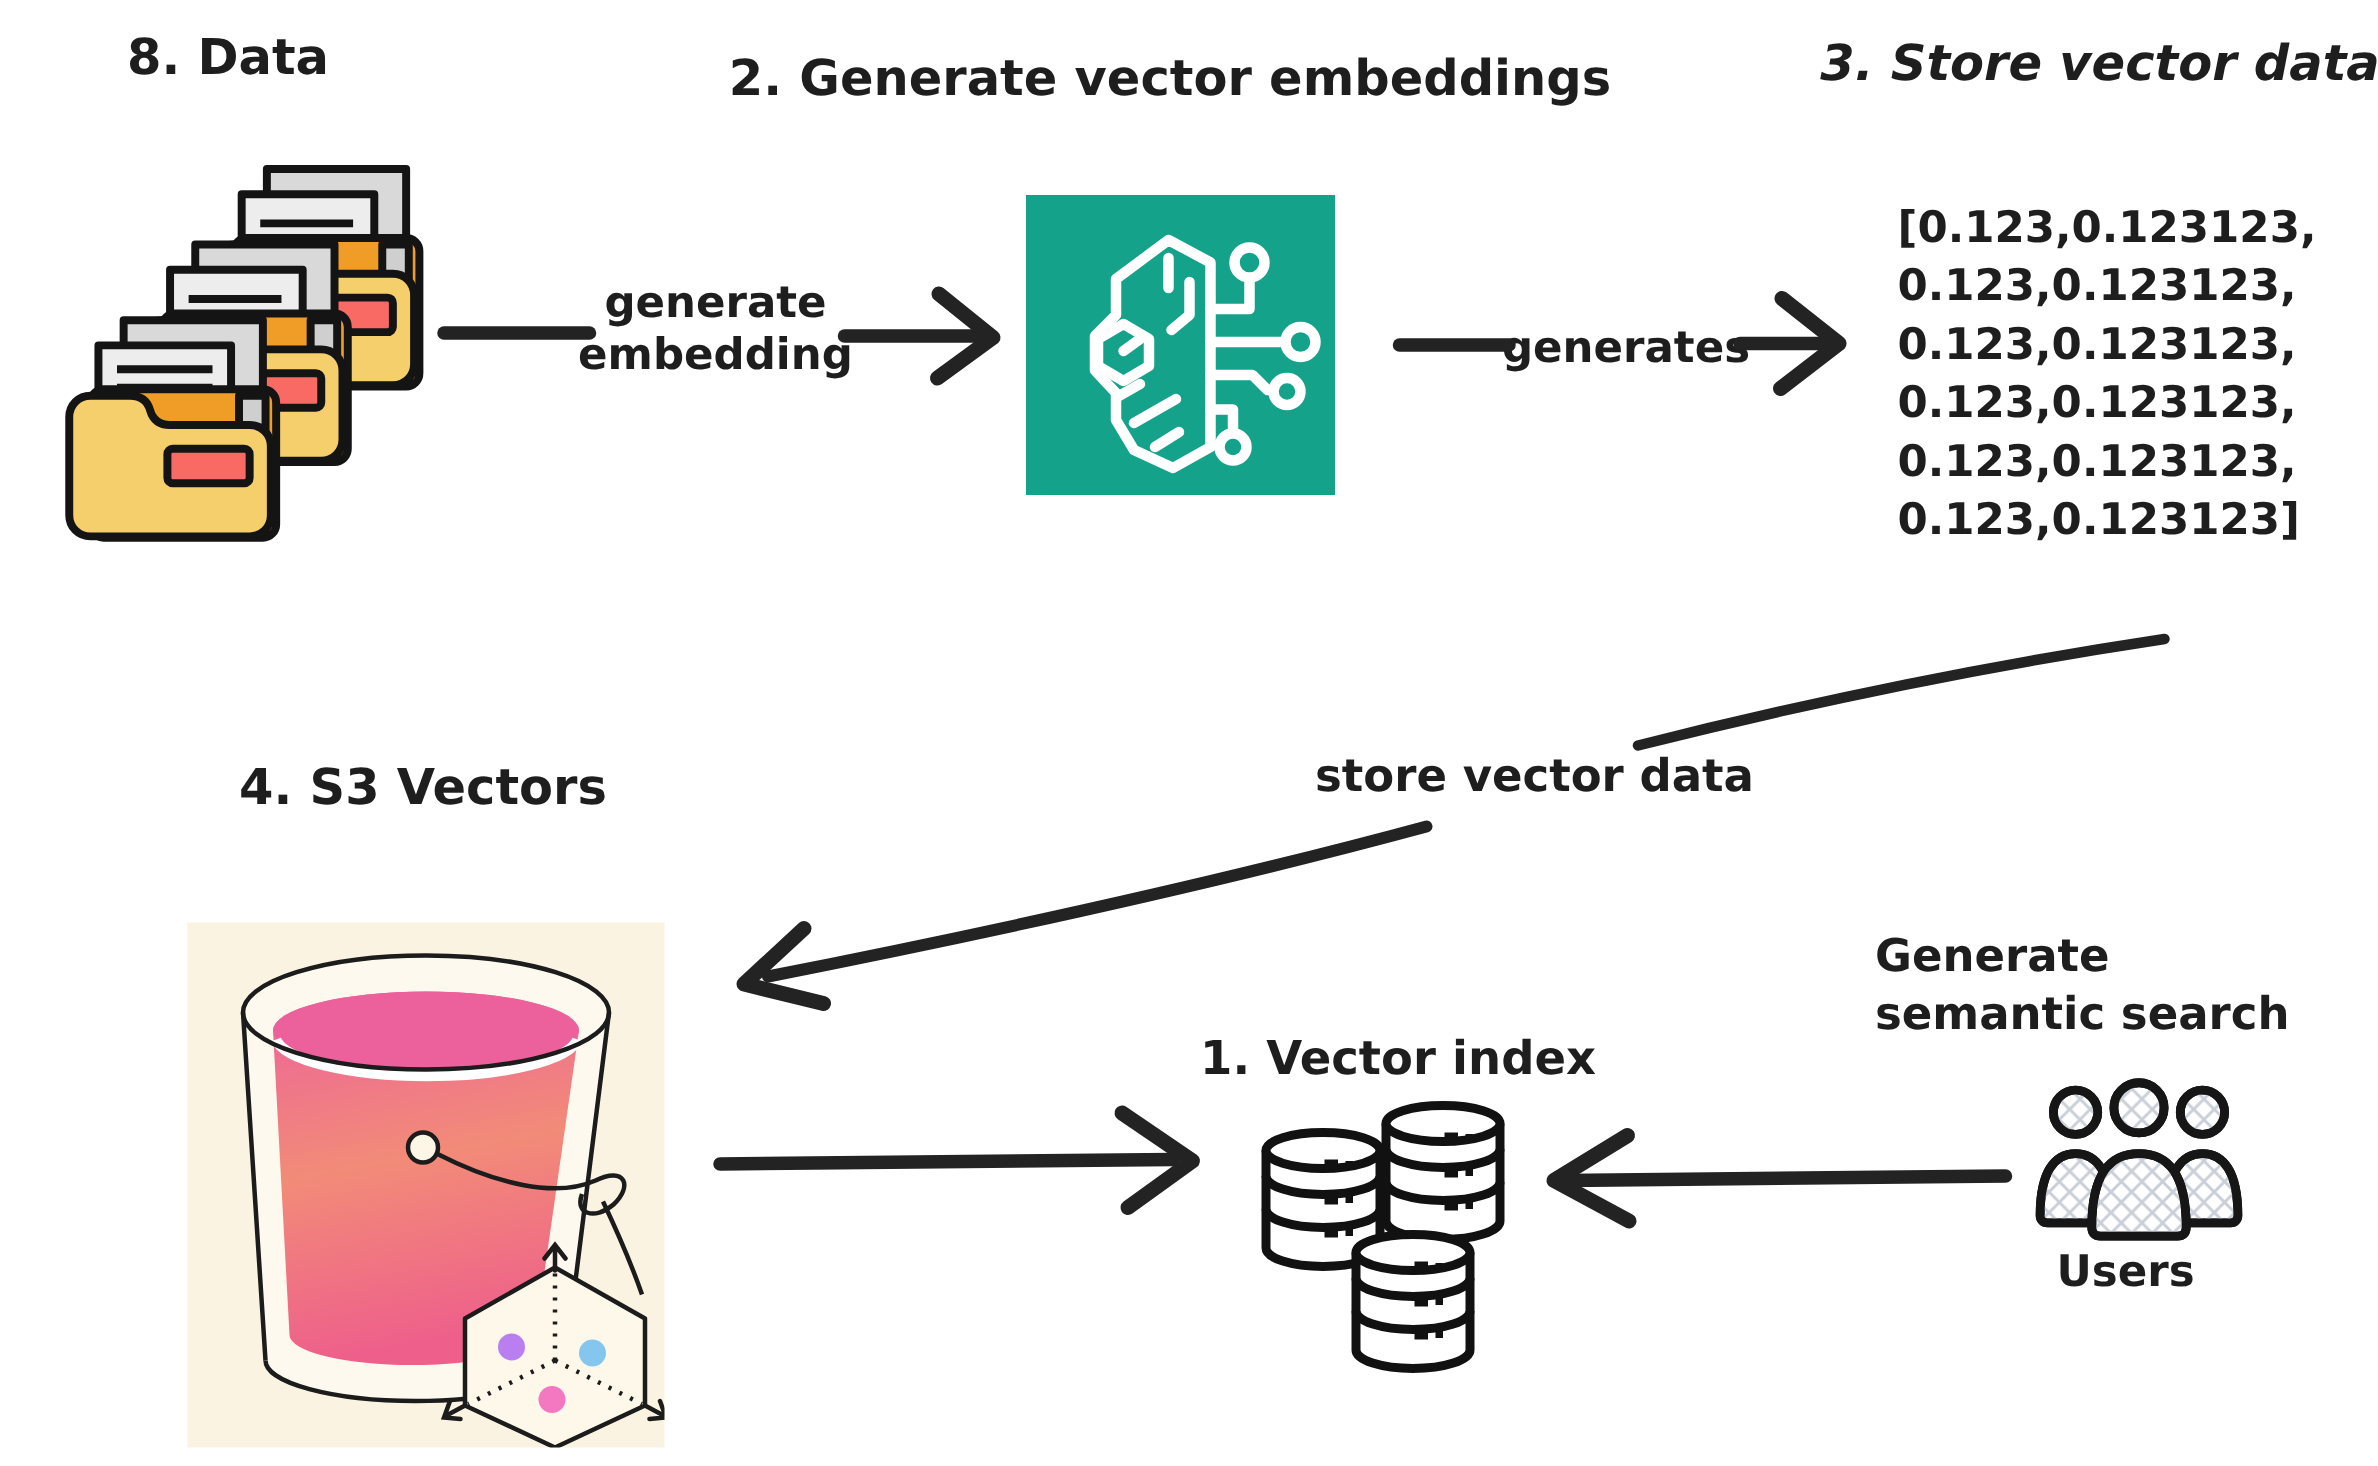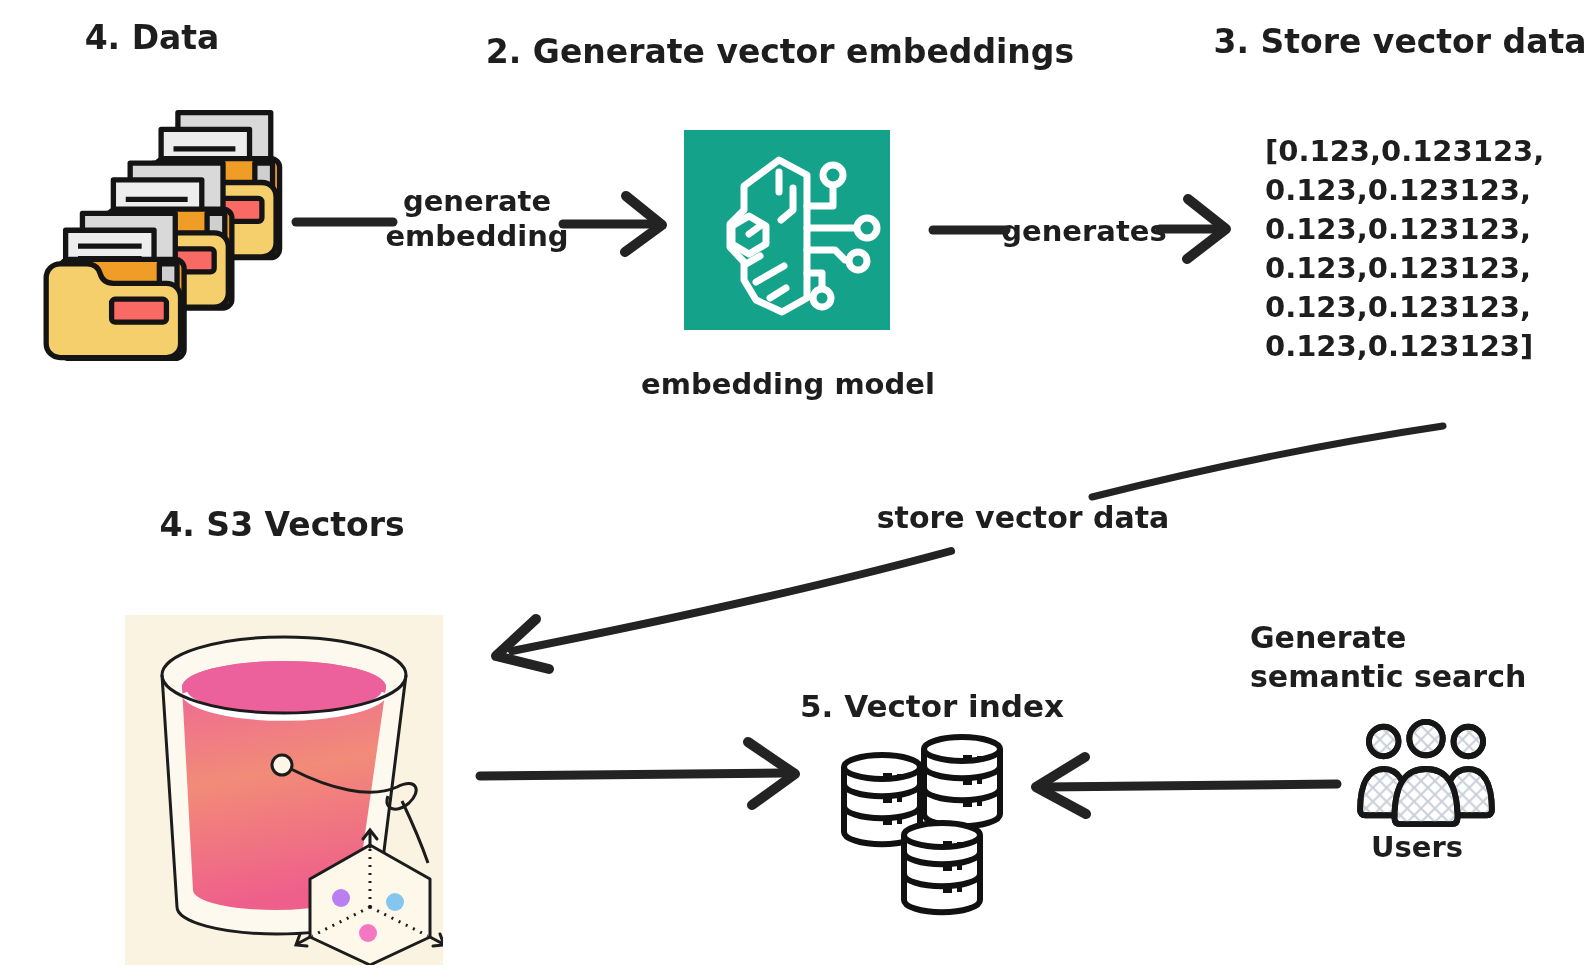--- a/index.html
+++ b/index.html
@@ -13,25 +13,25 @@
   .caption{font-size:29px;font-weight:600;white-space:nowrap;transform:translateX(-50%);}
   #embed-box{left:684px;top:130px;width:206px;height:200px;background:var(--embedding-box,#14a28b);}
   #bucket-card{left:125px;top:615px;width:318px;height:350px;background:var(--bucket-card-bg,#fbf3e1);}
   svg{display:block;}
 </style>
 </head>
 <body>
 
 <div id="canvas">
 
-  <div class="abs title" style="left:152px;top:18px;">4. Data</div>
+  <div class="abs title" style="left:152px;top:18px;">8. Data</div>
   <div class="abs title" style="left:780px;top:32px;text-align:center;">2. Generate vector embeddings</div>
-  <div class="abs title" style="left:1400px;top:22px;">3. Store vector data</div>
+  <div class="abs title" style="left:1400px;top:22px;font-style:italic;">3. Store vector data</div>
   <div class="abs title" style="left:282px;top:505px;">4. S3 Vectors</div>
-  <div class="abs title" style="left:932px;top:688px;font-size:31px;">5. Vector index</div>
+  <div class="abs title" style="left:932px;top:688px;font-size:31px;">1. Vector index</div>
 
   <div class="abs" style="left:1250px;top:618px;font-size:30px;font-weight:600;line-height:39px;">
     <div>Generate</div>
     <div>semantic search</div>
   </div>
 
   <div class="abs vecblock" style="left:1265px;top:132px;">
     <div>[0.123,0.123123,</div>
     <div>0.123,0.123123,</div>
     <div>0.123,0.123123,</div>
@@ -40,21 +40,20 @@
     <div>0.123,0.123123]</div>
   </div>
 
   <div class="abs lbl2" style="left:477px;top:184px;">
     <div>generate</div>
     <div>embedding</div>
   </div>
   <div class="abs lbl" style="left:1084px;top:214px;">generates</div>
   <div class="abs lbl" style="left:1023px;top:500px;font-size:30px;">store vector data</div>
 
-  <div class="abs caption" style="left:788px;top:367px;">embedding model</div>
   <div class="abs caption" style="left:1417px;top:830px;">Users</div>
 
   <div class="abs" style="left:18px;top:110px;">
     <svg width="288" height="252" viewBox="0 0 290 285">
       <g stroke="#141414" stroke-width="6" stroke-linejoin="round">
         <g id="f3" transform="translate(108,0)">
           <rect x="55" y="3" width="105" height="90" fill="var(--paper-gray)"></rect>
           <rect x="36" y="22" width="100" height="95" fill="var(--paper-light)"></rect>
           <path d="M50 44 H120" fill="none"></path>
           <rect x="30" y="55" width="140" height="112" rx="10" fill="var(--folder-orange)"></rect>

